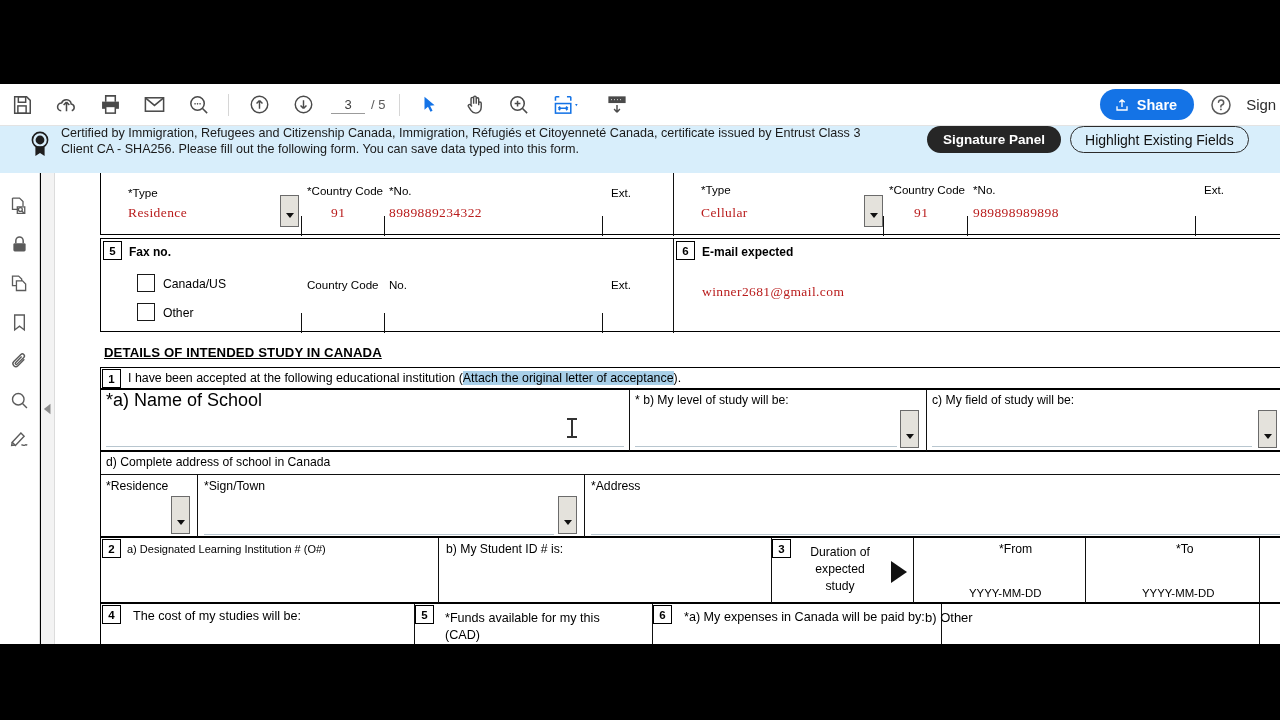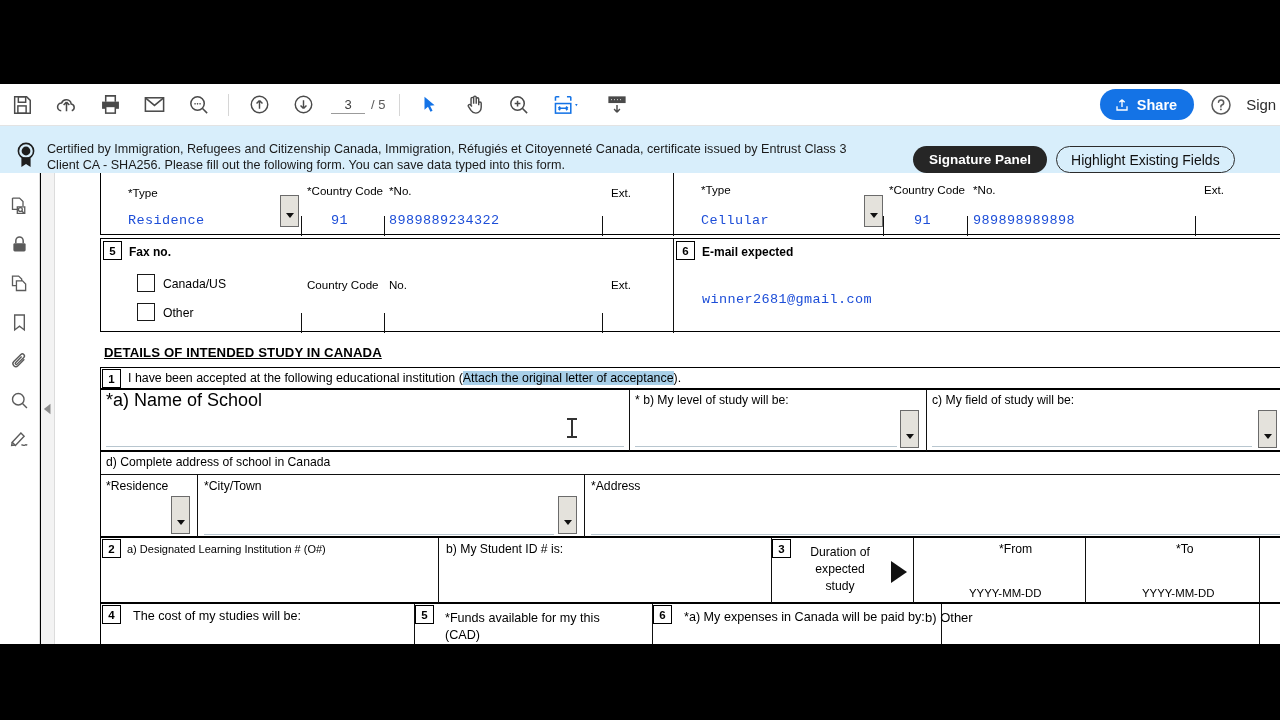--- a/index.html
+++ b/index.html
@@ -45,21 +45,21 @@
   .help-btn { width:30px; height:30px; margin:0 10px 0 12px; flex:none; cursor:pointer;
               display:flex; align-items:center; justify-content:center; }
   .signin {
     font-size:15px; color:#2c2c2c; white-space:nowrap; flex:none;
     margin-right:-16px; cursor:pointer; padding-right:4px;
   }
 
   
   .cert-bar {
     position:absolute; left:0; top:126px; width:1280px; height:47px;
-    background:#d8eefb; display:flex; align-items:flex-end; padding-left:11px;
+    background:#d8eefb; display:flex; align-items:flex-start; padding-left:25px;
     overflow:hidden;
   }
   .cert-badge { width:30px; height:36px; flex:none; display:flex; align-items:center; justify-content:center; }
   .cert-text { margin-left:6px; font-size:12.6px; line-height:15.5px; color:#1a1a1a; flex:none; width:862px; }
   .sig-panel-btn {
     background:#262626; color:#fff; border-radius:14px; height:27px;
     display:flex; align-items:center; padding:0 16px; font-size:13.5px;
     font-weight:700; cursor:pointer; flex:none; margin-left:4px;
   }
   .highlight-btn {
@@ -86,21 +86,21 @@
   .doc {
     position:absolute; left:55px; top:173px; width:1225px; height:471px;
     background:#fff; overflow:hidden;
   }
   .form { position:absolute; left:45px; top:0px; width:1186px; }
 
   
   .fbox { border:1px solid #000; position:relative; background:#fff; }
   .lbl { font-size:11.6px; color:#000; line-height:13px; font-family:"Liberation Sans", sans-serif; }
   .lbl-b { font-size:12px; font-weight:700; color:#000; }
-  .val { font-family:Liberation Mono, monospace; font-size:13.5px; color:#1d4ed8; letter-spacing:0.4px;margin-top:8px; }
+  .val { font-family:Liberation Serif, serif; font-size:13.5px; color:#b91c1c; letter-spacing:0.4px; }
   .numbox {
     width:19px; height:19px; border:1px solid #000; display:flex;
     align-items:center; justify-content:center; font-size:11.5px; font-weight:700;
     background:#fff; flex:none;
   }
   .ddown {
     width:19px; height:32px; border:1.4px solid #6b6b6b; background:#e4e2dc;
     display:flex; align-items:flex-end; justify-content:center; padding-bottom:8px;
   }
   .ddown::after { content:""; border-left:4px solid transparent; border-right:4px solid transparent; border-top:5px solid #111; }
@@ -419,21 +419,21 @@
       </div>
 
       <div class="fbox" style="position:absolute;left:0;top:278px;width:1186px;height:86px;">
         <span class="lbl" style="position:absolute;left:5px;top:4px;font-size:12.2px;">d) Complete address of school in Canada</span>
         <div class="hline" style="left:0;top:22px;width:1186px;"></div>
 
         <span class="lbl" style="position:absolute;left:5px;top:28px;font-size:12.2px;">*Residence</span>
         <div class="ddown" style="position:absolute;left:70px;top:44px;height:38px;"></div>
         <div class="vline" style="left:96px;top:22px;height:64px;"></div>
 
-        <span class="lbl" style="position:absolute;left:103px;top:28px;font-size:12.2px;">*City/Town</span>
+        <span class="lbl" style="position:absolute;left:103px;top:28px;font-size:12.2px;">*Sign/Town</span>
         <div class="ddown" style="position:absolute;left:457px;top:44px;height:38px;"></div>
         <div class="fieldline" style="left:103px;top:82px;width:350px;"></div>
         <div class="vline" style="left:483px;top:22px;height:64px;"></div>
 
         <span class="lbl" style="position:absolute;left:490px;top:28px;font-size:12.2px;">*Address</span>
         <div class="fieldline" style="left:490px;top:82px;width:690px;"></div>
       </div>
 
       <div class="fbox" style="position:absolute;left:0;top:364px;width:1186px;height:66px;">
         <div class="numbox" style="position:absolute;left:1px;top:1px;">2</div>

